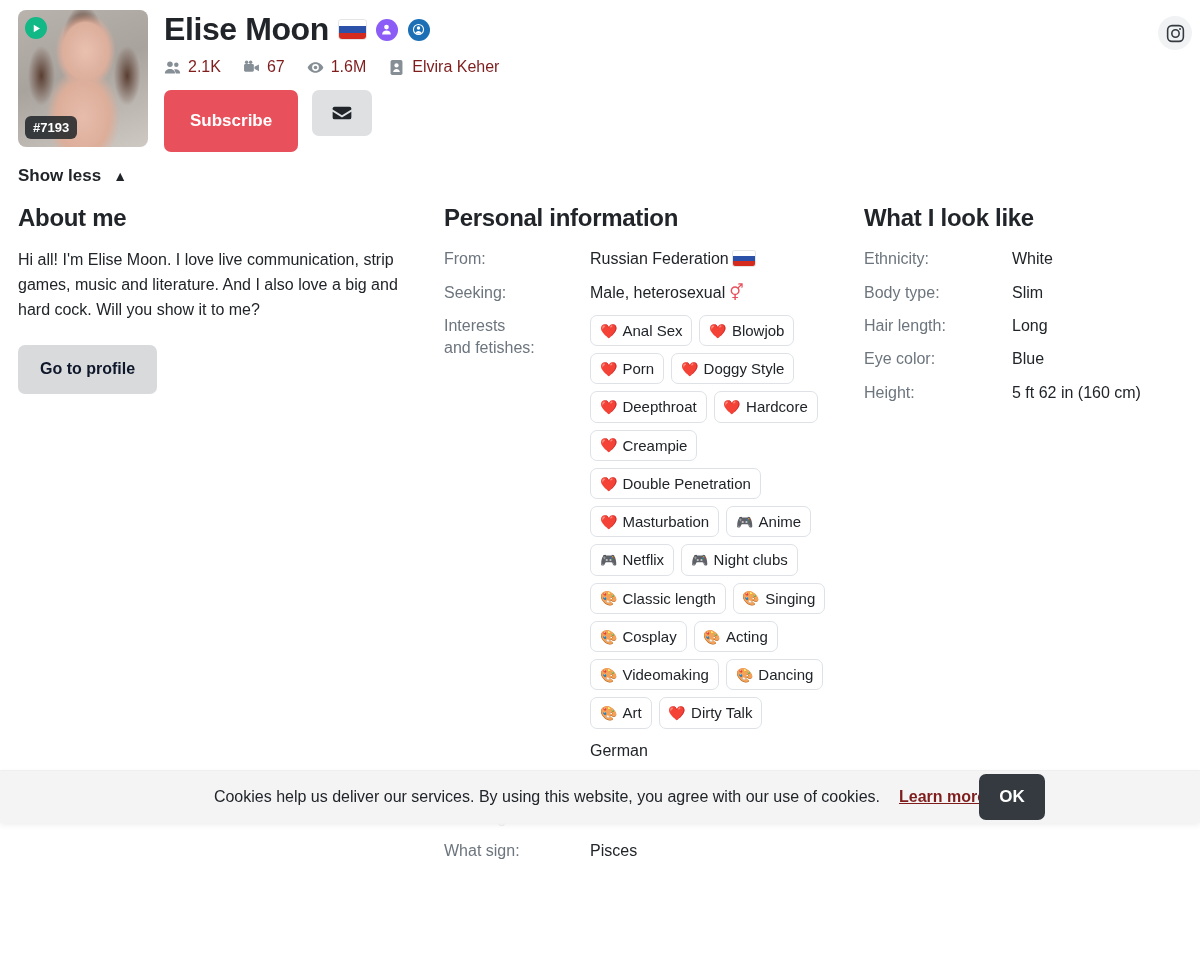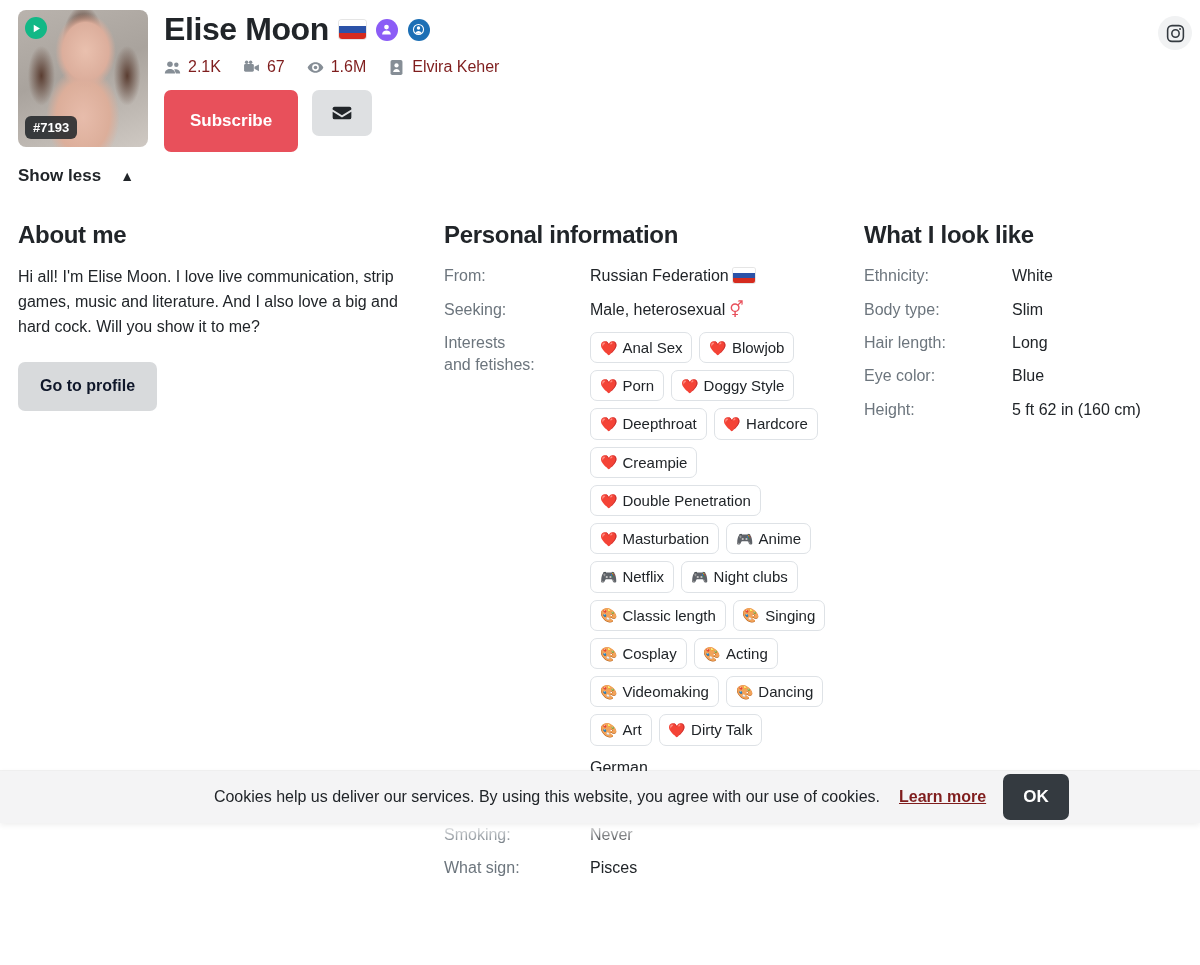--- a/index.html
+++ b/index.html
@@ -80,22 +80,22 @@
 
   .insta-btn {
     position: absolute; right: 8px; top: 16px;
     width: 34px; height: 34px; border-radius: 50%;
     background: #f1f2f3; display: flex; align-items: center; justify-content: center;
     cursor: pointer;
   }
   .insta-btn svg { width: 21px; height: 21px; fill: none; stroke: #343a40; stroke-width: 1.8; }
 
   .show-less {
-    margin: 14px 0 17px 18px; font-size: 17px; font-weight: 700;
-    display: inline-flex; align-items: center; gap: 19px; cursor: pointer; color: #212529;
+    margin: 14px 0 0 18px; font-size: 17px; font-weight: 700;
+    display: inline-flex; align-items: center; gap: 12px; cursor: pointer; color: #212529;
   }
   .chev { font-size: 14px; line-height: 1; }
 
   
   .columns { display: flex; padding: 18px 0 0 0; }
   .col-about { width: 440px; padding-left: 18px; }
   .col-personal { width: 420px; padding-left: 4px; }
   .col-look { width: 340px; padding-left: 4px; }
 
   .sec-title { font-size: 24px; font-weight: 700; margin: 0 0 16px 0; letter-spacing: -.3px; }
@@ -131,21 +131,21 @@
   .cookie-bar {
     position: absolute; left: 0; right: 0; top: 771px; height: 52px;
     background: #f4f4f5; display: flex; align-items: center; justify-content: center;
     box-shadow: 0 -1px 0 rgba(0,0,0,.05), 0 2px 6px rgba(0,0,0,.07);
     z-index: 30;
     text-align: center;
   }
   .cookie-text { font-size: 16px; color: #212529; }
   .cookie-link { color: #7f1d1d; text-decoration: underline; font-weight: 700; margin-left: 19px; cursor: pointer; }
   .cookie-ok {
-    position: absolute; left: 1003px; top: 774px;
+    position: absolute; left: 979px; top: 774px;
     width: 66px; height: 46px; border-radius: 7px; background: #343a40;
     color: #fff; font-size: 17px; font-weight: 700; border: none;
     font-family: inherit; cursor: pointer; z-index: 31;
   }
   .fade-under {
     position: absolute; left: 0; right: 0; top: 823px; height: 22px;
     background: linear-gradient(#ffffff, rgba(255,255,255,0));
     z-index: 20; pointer-events: none;
   }
 </style>

